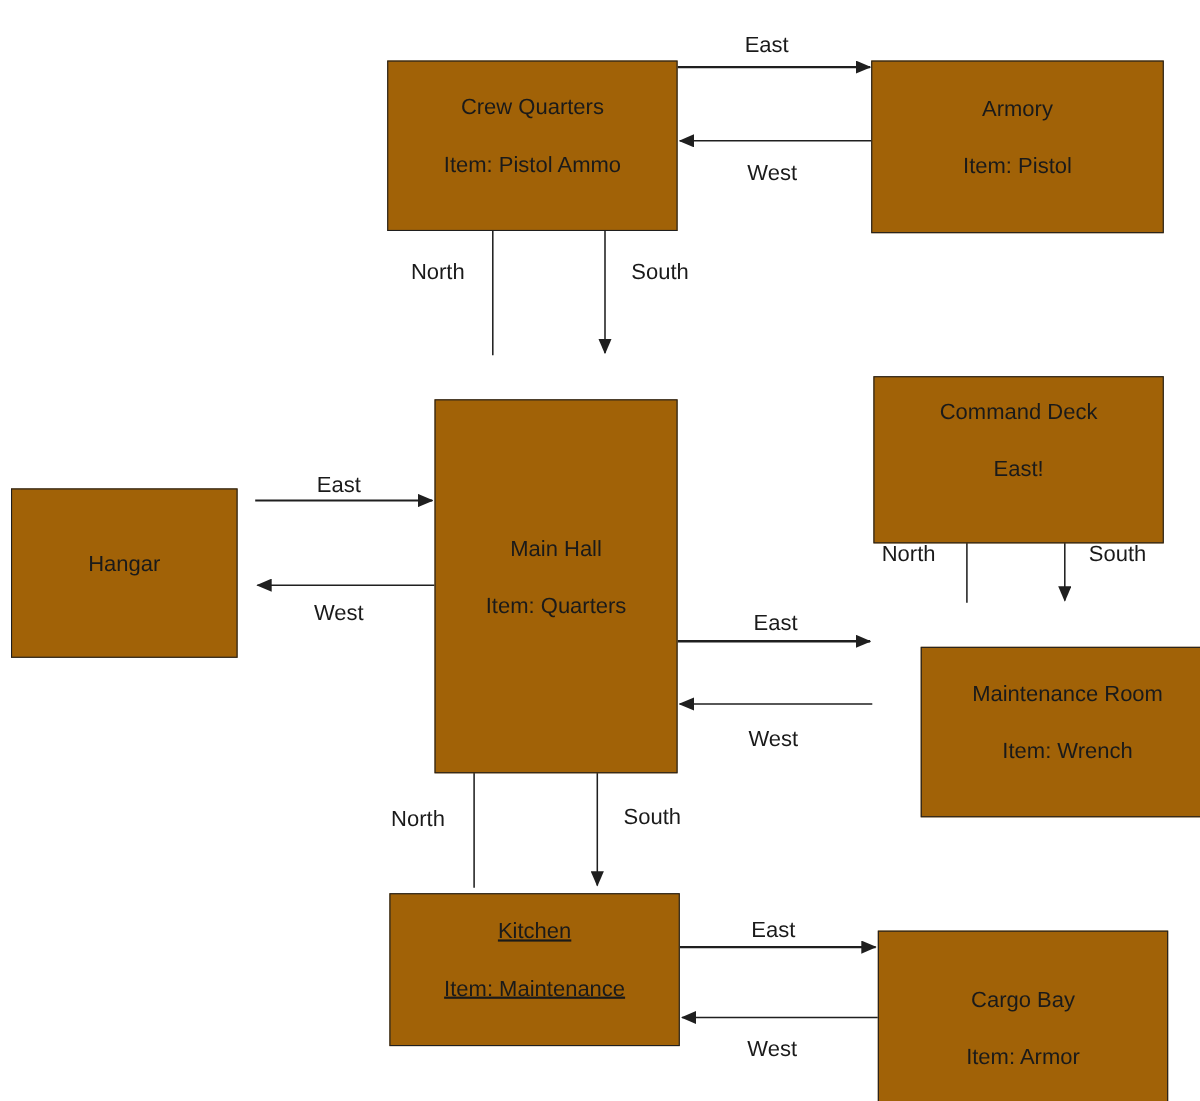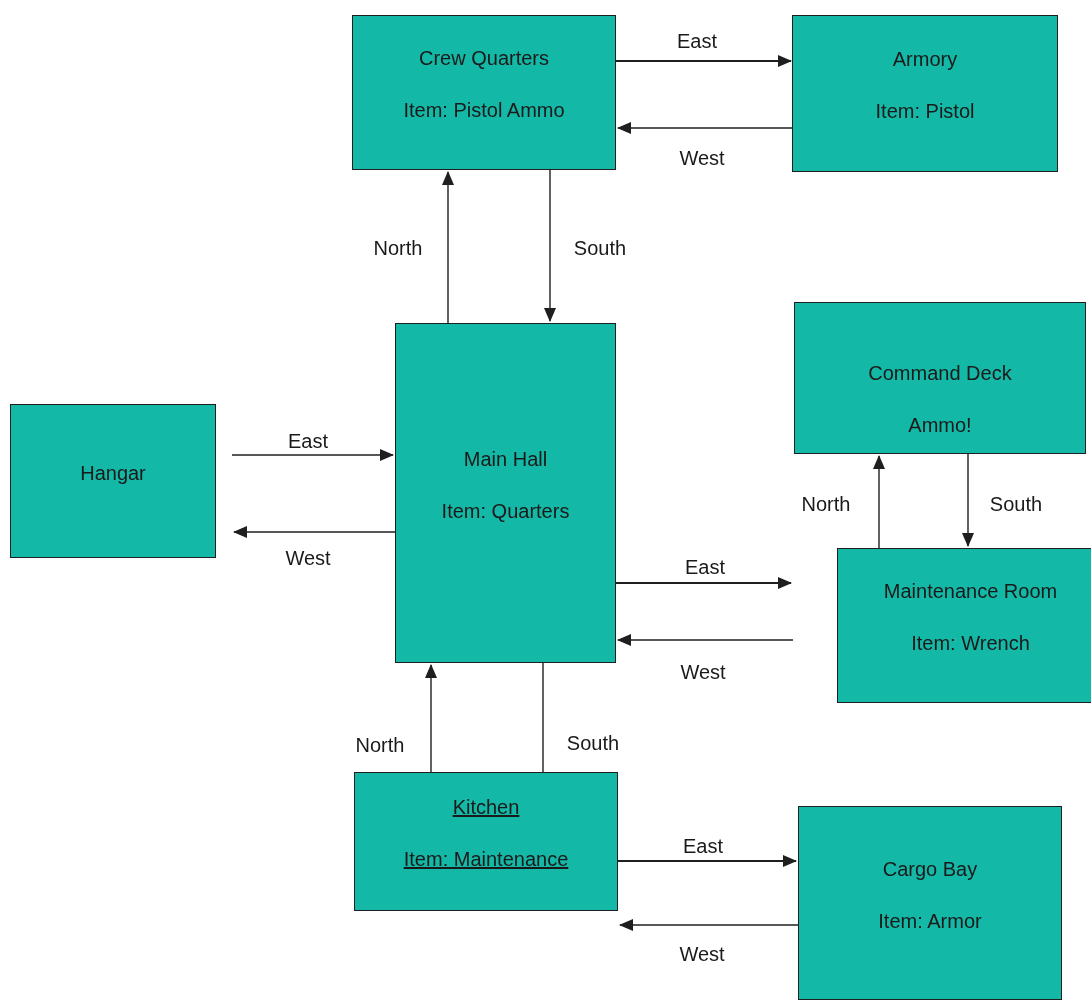--- a/index.html
+++ b/index.html
@@ -17,25 +17,26 @@
     overflow: hidden;
   }
   .wires {
     position: absolute;
     left: 0;
     top: 0;
   }
   .room {
     position: absolute;
     border: 1.5px solid #1f1f1f;
-    background: #14b8a6;
+    background: #a16207;
     display: flex;
     align-items: center;
     justify-content: center;
     box-sizing: border-box;
+    margin-top: 40px;
   }
   .room-text {
     display: flex;
     flex-direction: column;
     align-items: center;
     gap: 31px;
     text-align: center;
     transform: translateY(-8px);
     font-size: 20px;
     line-height: 21px;
@@ -113,24 +114,24 @@
       <div>Item: Quarters</div>
     </div>
   </div>
 
   <div class="room" style="left:10px; top:404px; width:206px; height:154px;">
     <div class="room-text">
       <div>Hangar</div>
     </div>
   </div>
 
-  <div class="room" style="left:794px; top:302px; width:292px; height:152px;align-items:flex-end;">
+  <div class="room" style="left:794px; top:302px; width:264px; height:152px;">
     <div class="room-text lift-more">
       <div>Command Deck</div>
-      <div>Ammo!</div>
+      <div>East!</div>
     </div>
   </div>
 
   <div class="room" style="left:837px; top:548px; width:267px; height:155px;">
     <div class="room-text">
       <div>Maintenance Room</div>
       <div>Item: Wrench</div>
     </div>
   </div>
 

